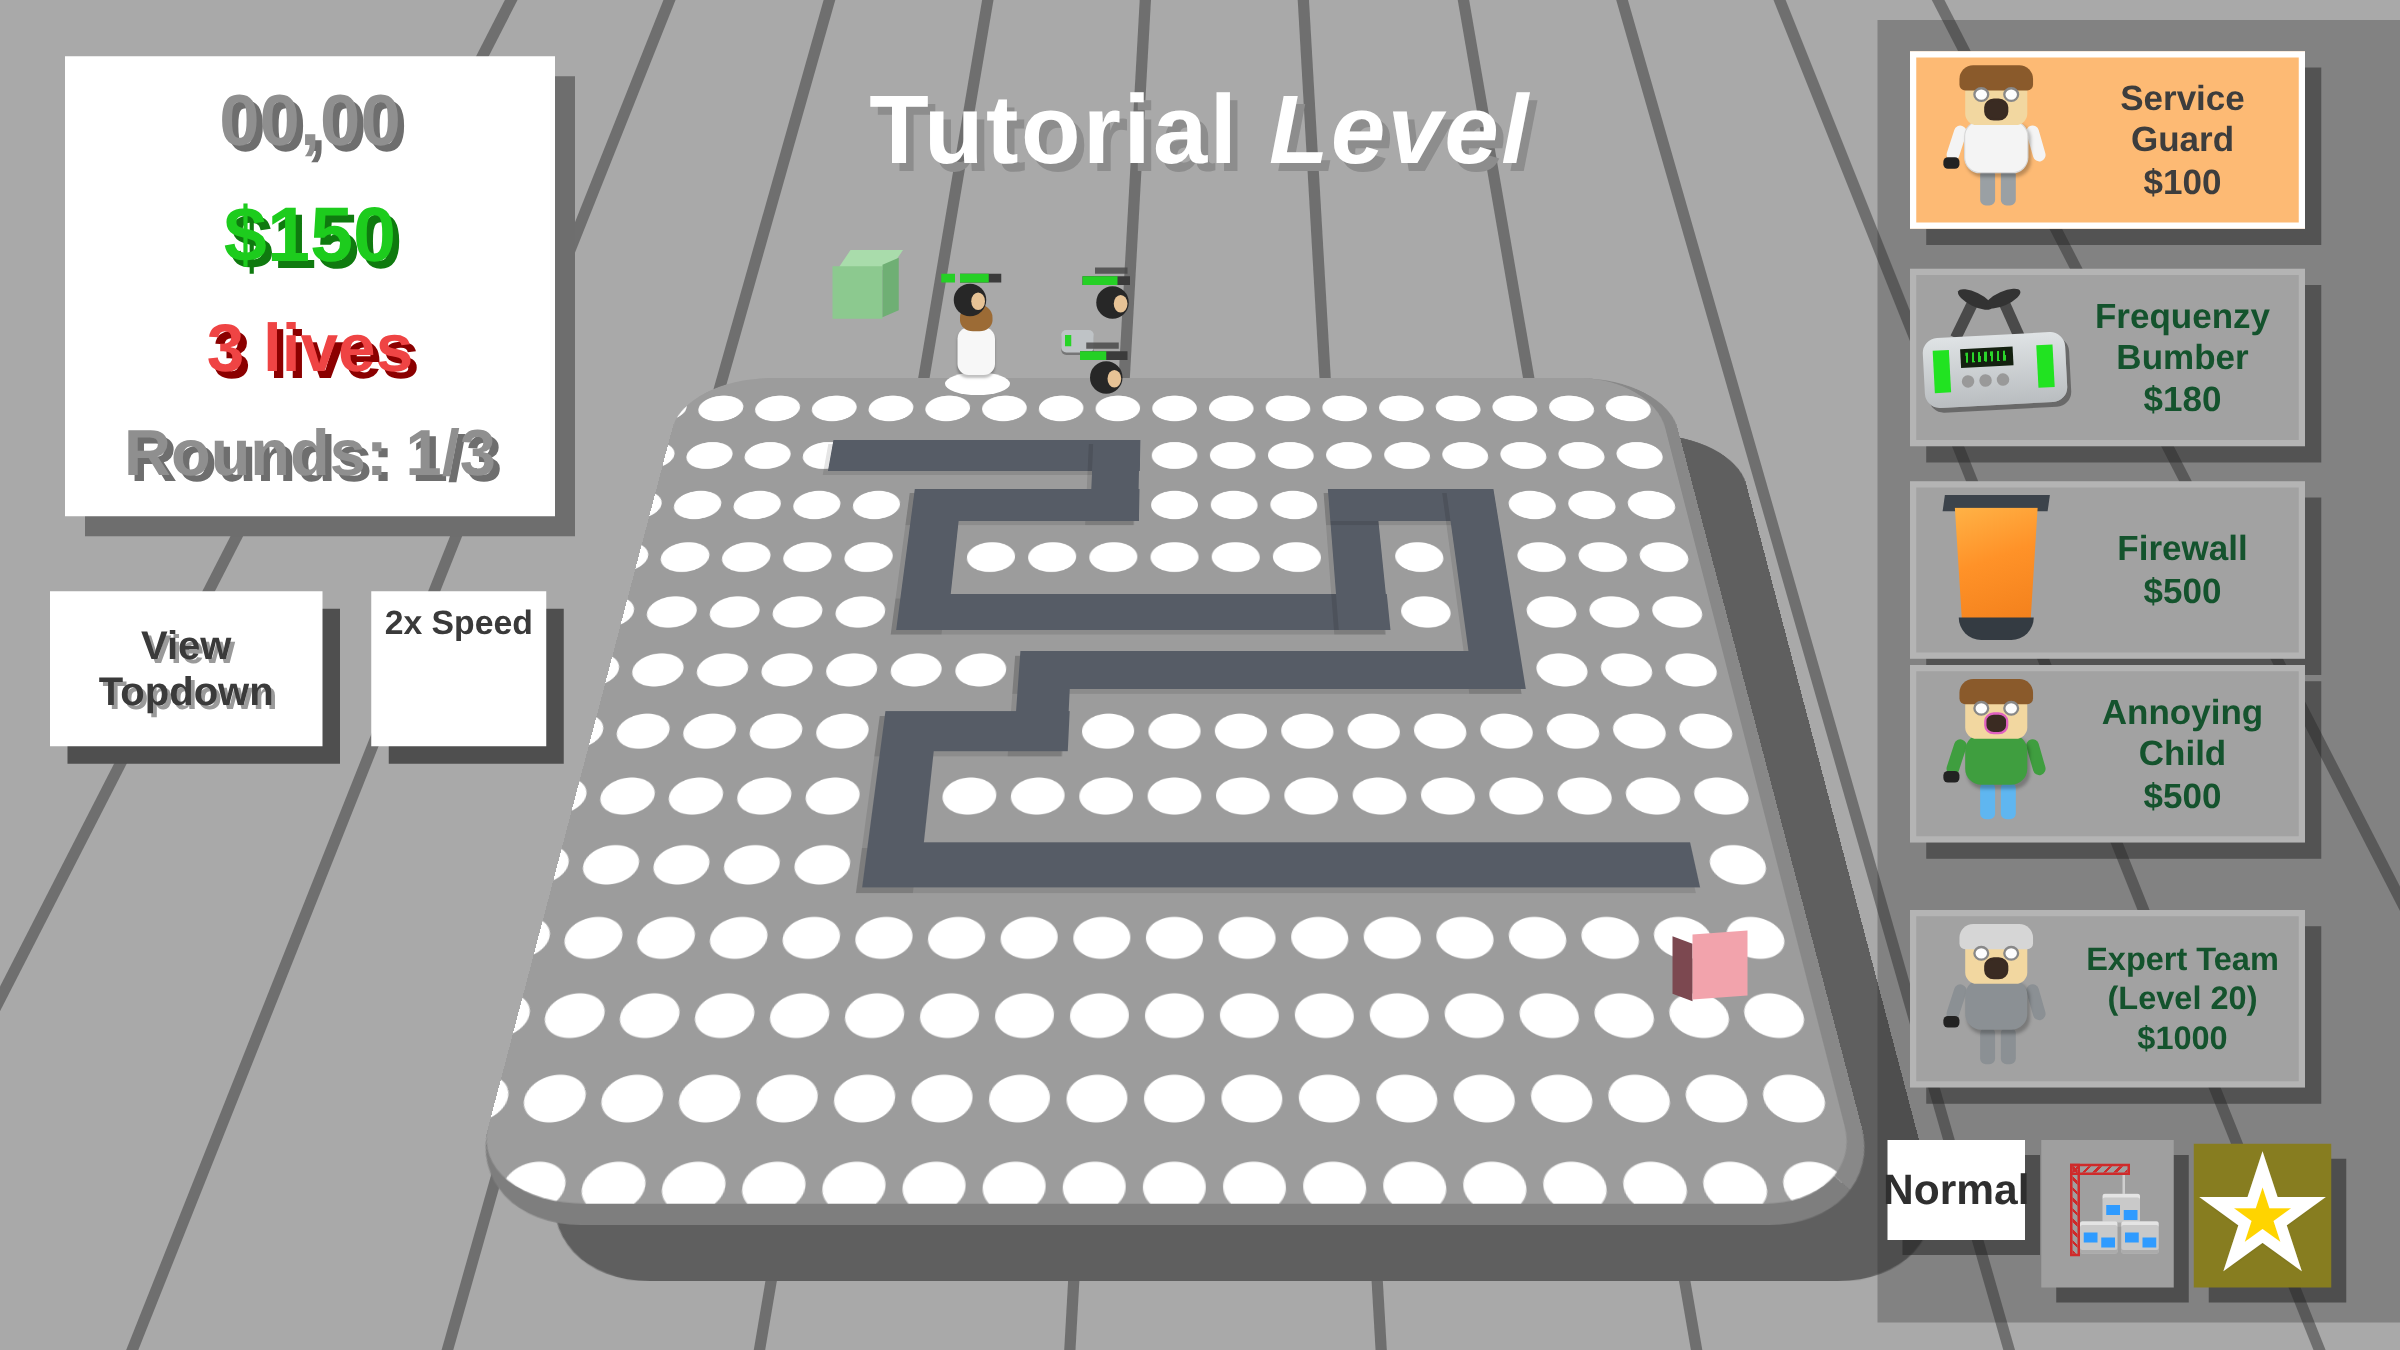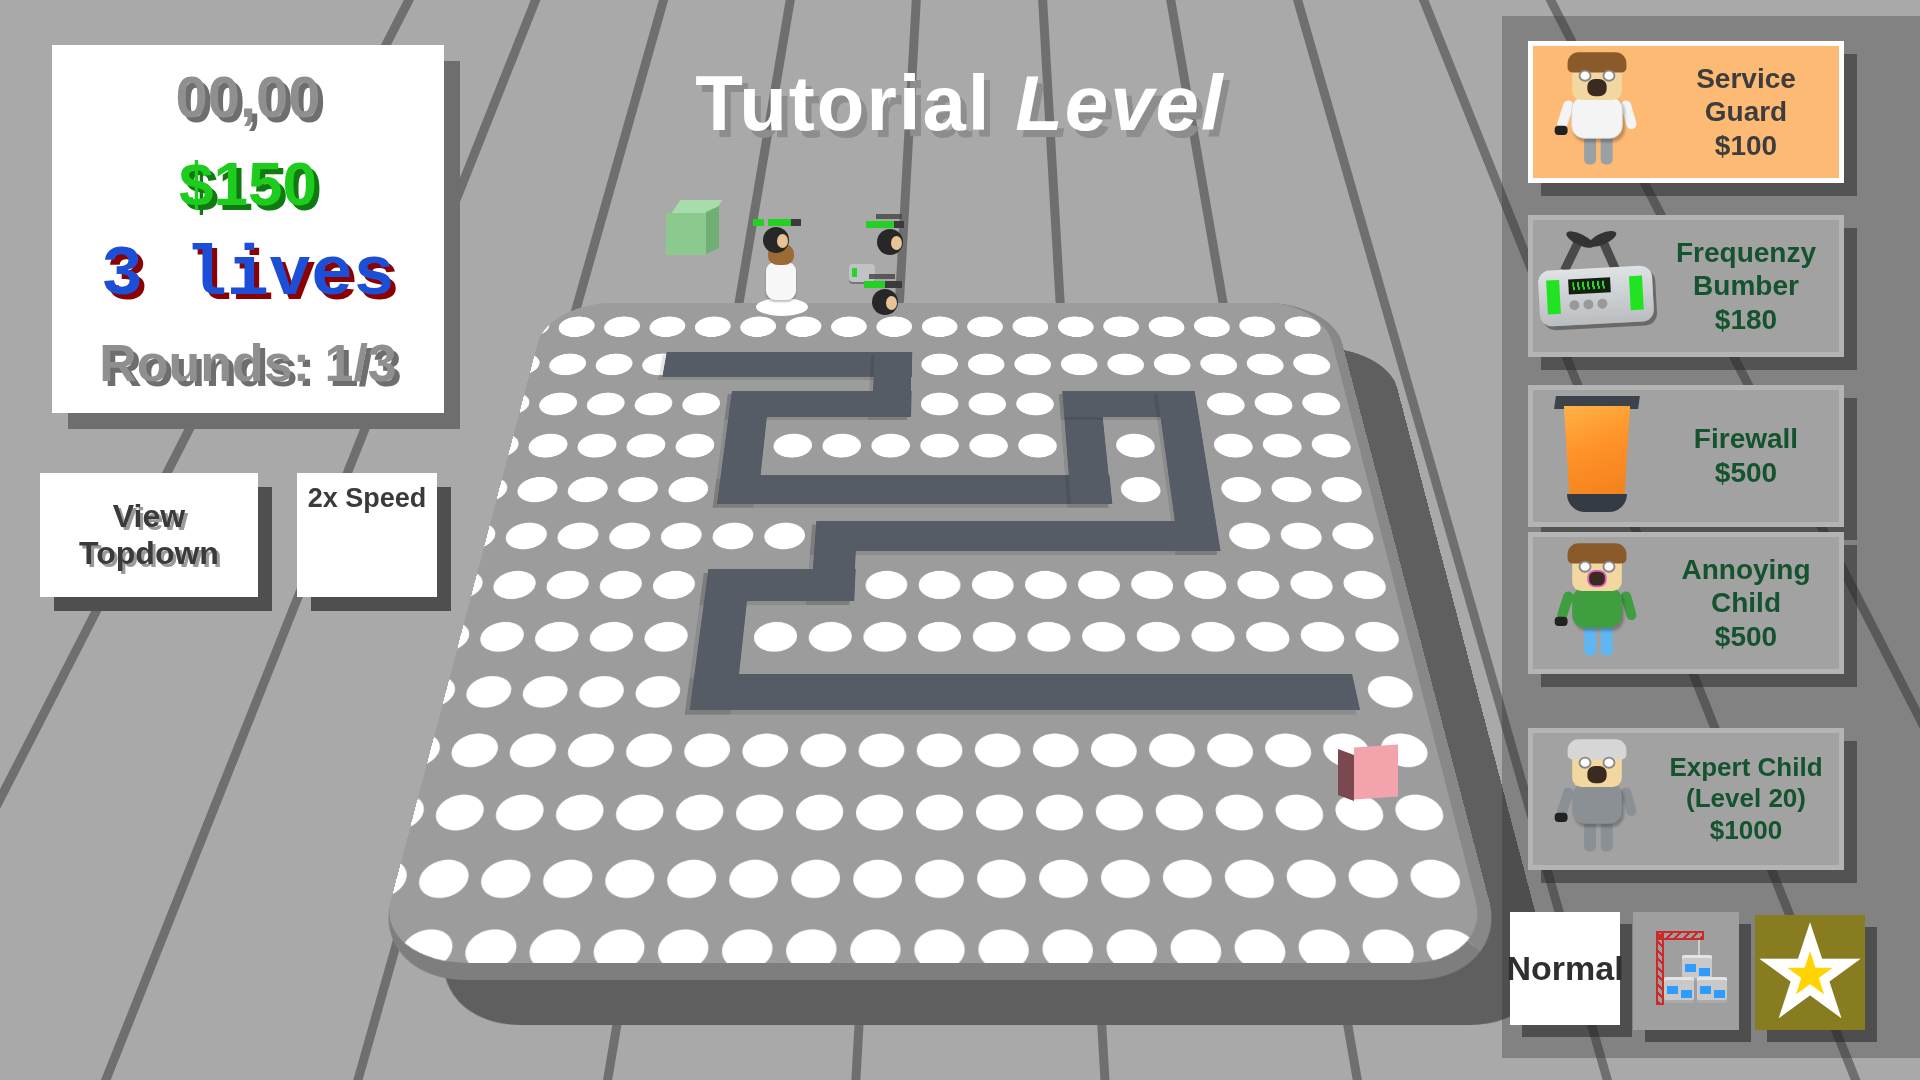--- a/index.html
+++ b/index.html
@@ -47,21 +47,21 @@
   .title{position:absolute;left:50%;top:58px;transform:translateX(-50%);z-index:6;
       font-size:78px;color:#fff;white-space:nowrap;text-shadow:6px 7px 0 #8d8d8d;letter-spacing:2px;}
   .title .it{font-style:italic;}
 
   
   .stats{position:absolute;left:52px;top:45px;width:392px;height:368px;background:#fff;z-index:6;
       box-shadow:16px 16px 0 #6e6e6e;text-align:center;display:flex;flex-direction:column;
       justify-content:space-between;padding:18px 6px 20px;box-sizing:border-box;}
   .score{font-size:58px;color:#8f8f8f;text-shadow:5px 5px 0 #6e6e6e;}
   .money{font-size:62px;color:#1dcc1d;text-shadow:5px 5px 0 #0f7a0f;}
-  .lives{font-size:70px;color:#1d4ed8;text-shadow:5px 5px 0 #8b0000;font-family:Liberation Mono, monospace;}
+  .lives{font-size:54px;color:#ef4444;text-shadow:5px 5px 0 #8b0000;}
   .rounds{font-size:52px;color:#8f8f8f;text-shadow:5px 5px 0 #6e6e6e;}
   .btn{position:absolute;background:#fff;z-index:6;color:#3a3a3a;
       box-shadow:14px 14px 0 #4f4f4f;display:flex;align-items:center;justify-content:center;
       text-align:center;cursor:pointer;}
   .btn-topdown{left:40px;top:473px;width:218px;height:124px;font-size:32px;line-height:1.15;
       text-shadow:3px 3px 0 #9a9a9a;}
   .btn-speed{left:297px;top:473px;width:140px;height:124px;font-size:27px;
       align-items:flex-start;padding-top:10px;box-sizing:border-box;}
 
   
@@ -116,21 +116,21 @@
   .bumber .bar.b1{left:8px;} .bumber .bar.b2{right:10px;}
   .bumber .disp{position:absolute;left:30px;top:10px;width:42px;height:15px;background:#13200f;
       background-image:repeating-linear-gradient(90deg,#2ad42a 0 2px,transparent 2px 5px);
       background-size:80% 55%;background-position:center;background-repeat:no-repeat;}
   .bumber .k{position:absolute;top:31px;width:10px;height:10px;border-radius:50%;background:#999;}
   .bumber .k1{left:30px;} .bumber .k2{left:44px;} .bumber .k3{left:58px;}
 
   
   .fbtn{position:absolute;z-index:7;box-shadow:12px 12px 0 rgba(35,35,35,0.55);cursor:pointer;
       display:flex;align-items:center;justify-content:center;}
-  .fbtn-normal{left:1510px;top:912px;width:110px;height:113px;background:#fff;font-size:34px;color:#2f2f2f;}
+  .fbtn-normal{left:1510px;top:912px;width:110px;height:80px;background:#fff;font-size:34px;color:#2f2f2f;}
   .fbtn-build{left:1633px;top:912px;width:106px;height:118px;background:#9f9f9f;}
   .fbtn-star{left:1755px;top:915px;width:110px;height:115px;background:#877d20;}
   .star{font-size:96px;color:#ffd400;-webkit-text-stroke:6px #ffffff;line-height:1;
       text-shadow:0 3px 2px rgba(0,0,0,.25);}
   .crane{position:relative;width:88px;height:88px;}
   .crane .mast{position:absolute;left:14px;top:4px;width:8px;height:74px;border:2px solid #cf2a2a;box-sizing:border-box;
       background:repeating-linear-gradient(45deg,#cf2a2a 0 2px,transparent 2px 6px);}
   .crane .jib{position:absolute;left:14px;top:4px;width:48px;height:9px;border:2px solid #cf2a2a;box-sizing:border-box;
       background:repeating-linear-gradient(-45deg,#cf2a2a 0 2px,transparent 2px 6px);}
   .crane .cable{position:absolute;left:56px;top:13px;width:2px;height:20px;background:#cfcfcf;}
@@ -313,21 +313,21 @@
         <div class="leg l"></div>
         <div class="leg r"></div>
       <div class="head">
           <div class="eye l"></div>
           <div class="eye r"></div>
           <div class="mouth"></div>
         </div>
     </div>
   </div>
   <div class="card-text small">
-    <div>Expert Child</div>
+    <div>Expert Team</div>
     <div>(Level 20)</div>
     <div>$1000</div>
   </div>
 </div>
 
 <div class="fbtn fbtn-normal">Normal</div>
 <div class="fbtn fbtn-build">
   <div class="crane">
     <div class="mast"></div>
       <div class="jib"></div>

